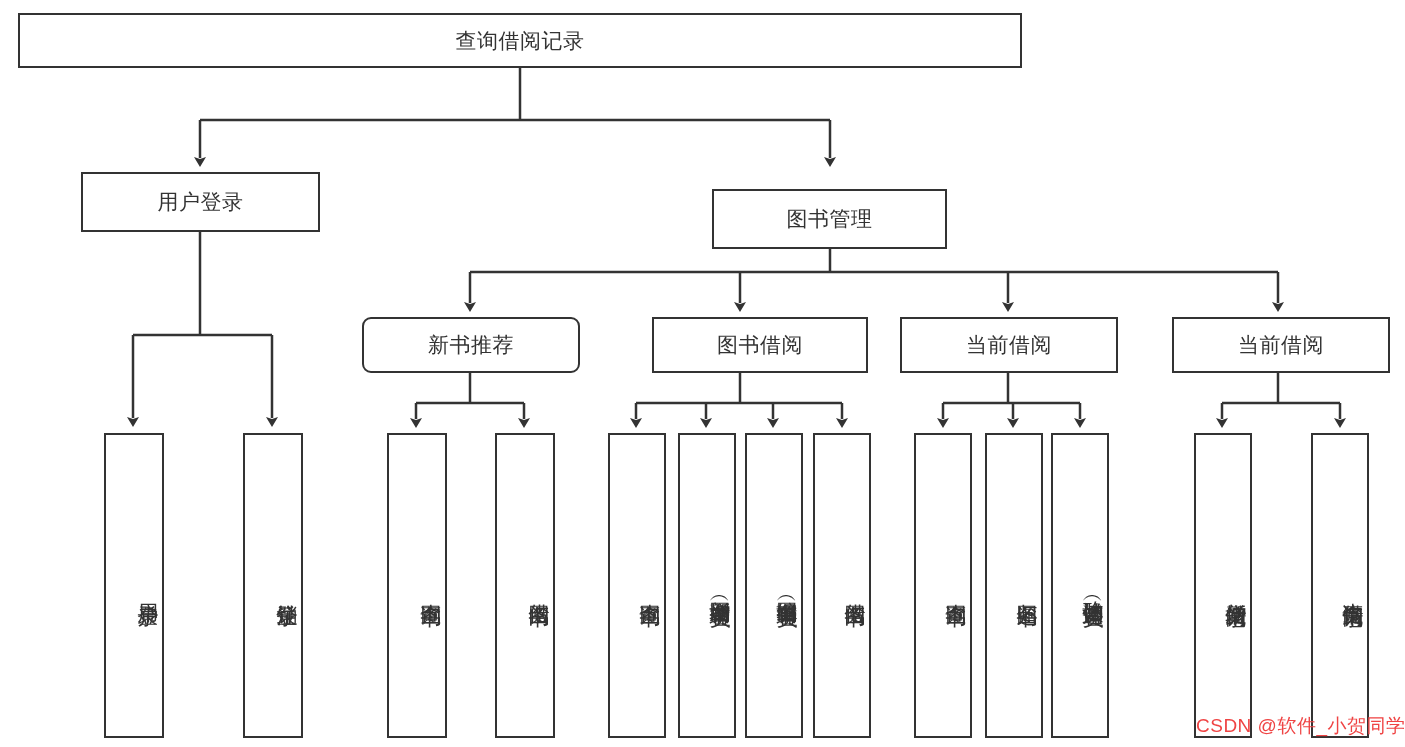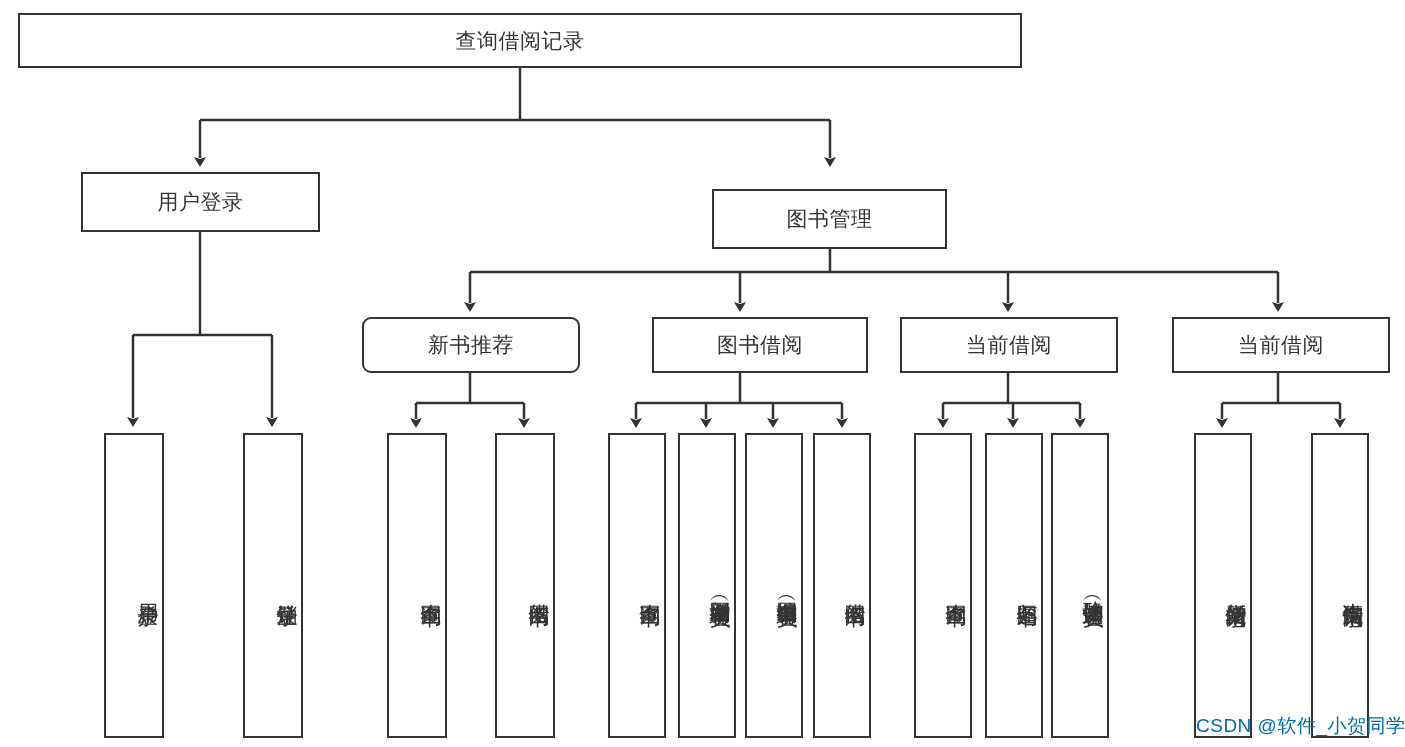--- a/index.html
+++ b/index.html
@@ -50,21 +50,21 @@
     padding-top: 6px;
   }
   .node.leaf span {
     display: block;
   }
   .watermark {
     position: absolute;
     left: 1196px;
     top: 713px;
     font-size: 19px;
-    color: #0369a1;
+    color: #ef4444;
     white-space: nowrap;
     letter-spacing: 0.5px;
   }
 </style>
 </head>
 <body>
 
 <div id="canvas">
 
   <svg class="edges" viewBox="0 0 1405 747">

